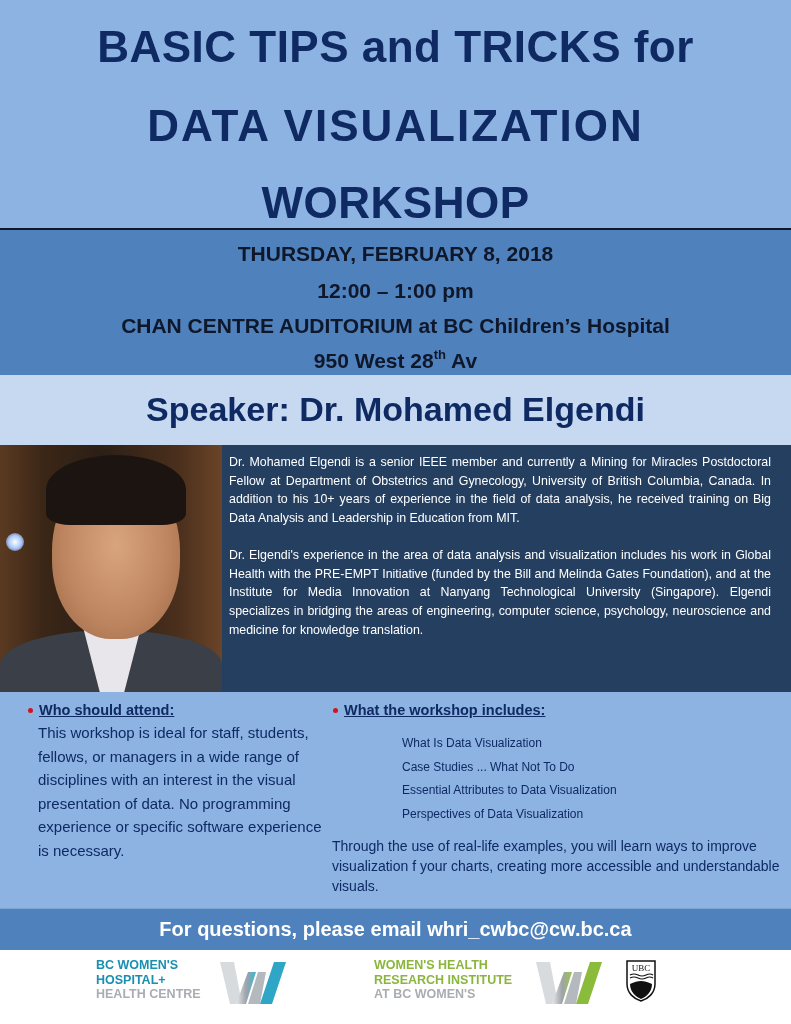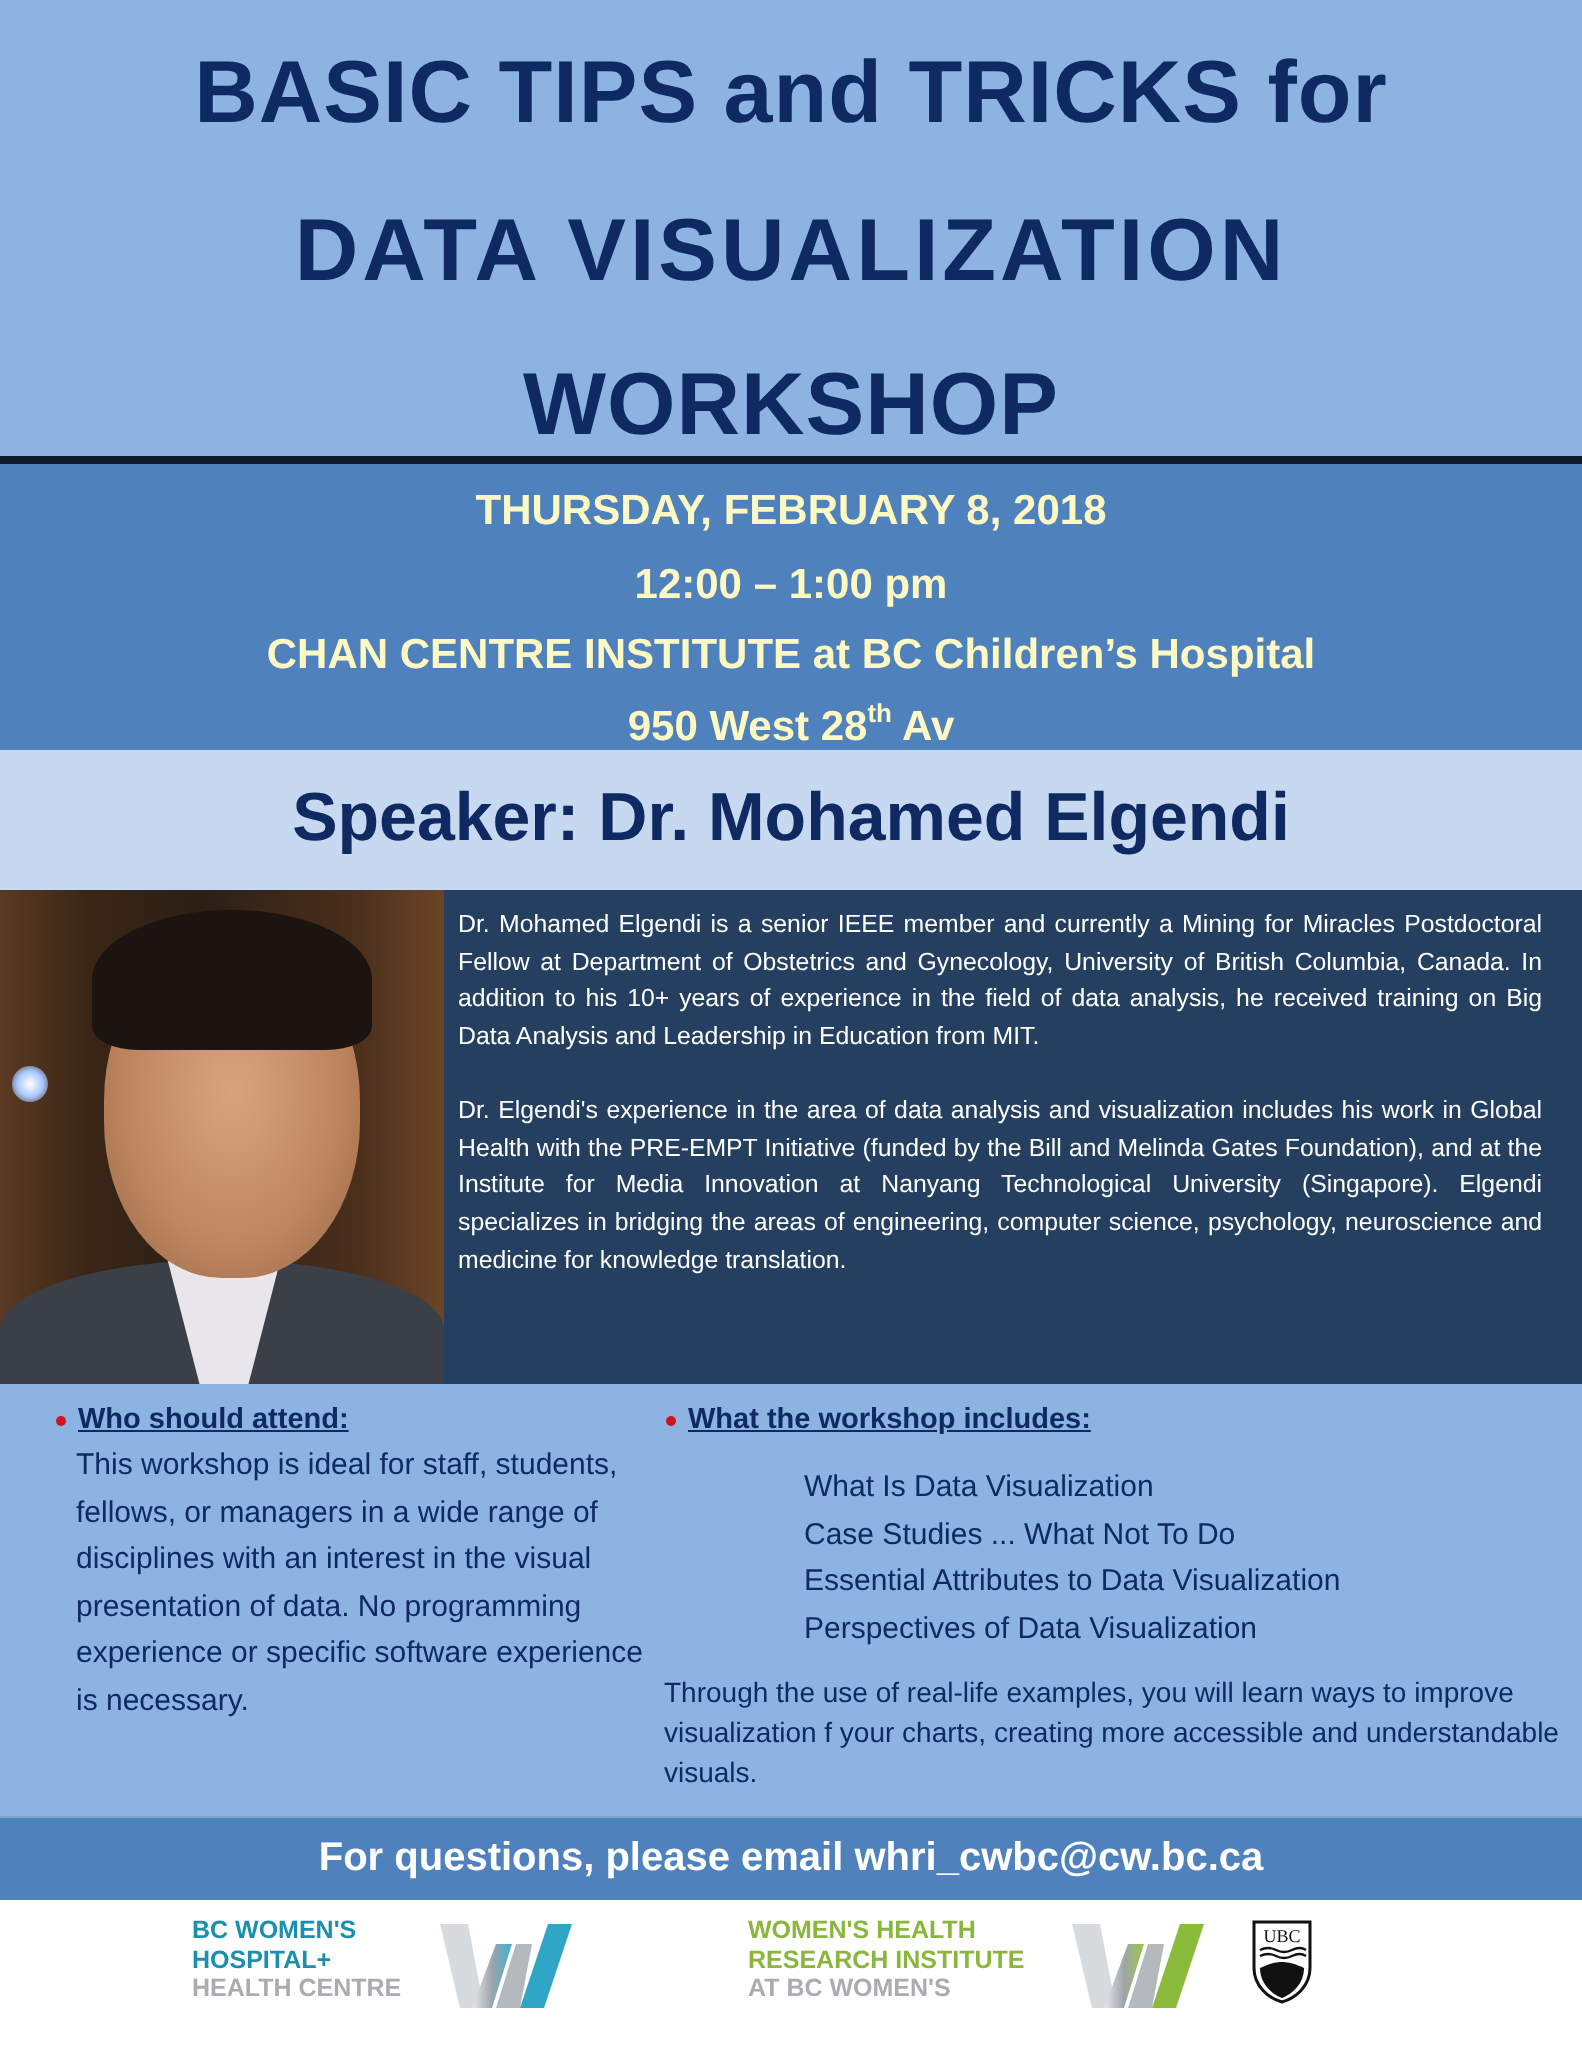--- a/index.html
+++ b/index.html
@@ -14,22 +14,22 @@
   .header .title-line {
     font-weight: bold; font-size: 44px; letter-spacing: 0.5px;
     position: absolute; left: 0; width: 100%;
   }
   .header .l1 { top: 22px; }
   .header .l2 { top: 101px; letter-spacing: 2px; }
   .header .l3 { top: 178px; }
 
   .event-band {
     position: absolute; left: 0; top: 228px; width: 791px; height: 147px;
-    background: #4f81bd; color: #fef9c3; text-align: center;
-    border-top: 4px solid #0f172a;
+    background: #4f81bd; color: #0f172a; text-align: center;
+    border-top: 2px solid #0f172a;
   }
   .event-band .ev { font-weight: bold; font-size: 21px; position: absolute; left: 0; width: 100%; }
   .event-band .e1 { top: 12px; }
   .event-band .e2 { top: 49px; }
   .event-band .e3 { top: 84px; }
   .event-band .e4 { top: 117px; }
   .event-band sup { font-size: 13px; vertical-align: 9px; }
 
   .speaker-band {
     position: absolute; left: 0; top: 375px; width: 791px; height: 70px;
@@ -73,21 +73,21 @@
   .lower {
     position: absolute; left: 0; top: 692px; width: 791px; height: 216px;
     background: #8db3e2; color: #0f2a63;
   }
   .col-left { position: absolute; left: 27px; top: 10px; width: 300px; }
   .col-right { position: absolute; left: 332px; top: 10px; width: 450px; }
   .bullet-head { display: flex; align-items: center; font-weight: bold; font-size: 14.5px; }
   .bullet-dot { width: 5px; height: 5px; border-radius: 50%; background: #d0141c; margin-right: 6px; margin-left: 1px; }
   .bullet-head .h { text-decoration: underline; }
   .attend-text { margin-left: 11px; margin-top: 3px; font-size: 15px; line-height: 23.6px; }
-  .includes-list { margin-left: 70px; margin-top: 14px; font-size: 15px; line-height: 23.6px; list-style: none; }
+  .includes-list { margin-left: 70px; margin-top: 14px; font-size: 12px; line-height: 23.6px; list-style: none; }
   .closing { margin-top: 10px; font-size: 14px; line-height: 20px; }
 
   .email-bar {
     position: absolute; left: 0; top: 908px; width: 791px; height: 58px;
     background: #4f81bd; color: #ffffff; text-align: center;
     border-top: 1px solid #7ea4d6;
   }
   .email-bar .em { font-weight: bold; font-size: 20px; position: absolute; top: 9px; left: 0; width: 100%; }
 
   .logo-strip { position: absolute; left: 0; top: 950px; width: 791px; height: 74px; background: #ffffff; }
@@ -107,21 +107,21 @@
 
 <div class="header">
   <div class="title-line l1">BASIC TIPS and TRICKS for</div>
   <div class="title-line l3">WORKSHOP</div>
   <div class="title-line l2">DATA VISUALIZATION</div>
 </div>
 
 <div class="event-band">
   <div class="ev e1">THURSDAY, FEBRUARY 8, 2018</div>
   <div class="ev e2">12:00 – 1:00 pm</div>
-  <div class="ev e3">CHAN CENTRE INSTITUTE  at BC Children’s Hospital</div>
+  <div class="ev e3">CHAN CENTRE AUDITORIUM  at BC Children’s Hospital</div>
   <div class="ev e4"><span>950 West 28</span><sup>th</sup><span> Av</span></div>
 </div>
 
 <div class="speaker-band">
   <div class="sp">Speaker:  Dr. Mohamed Elgendi</div>
 </div>
 
 <div class="bio-section">
   <div class="photo" title="Portrait of Dr. Mohamed Elgendi">
     <div class="light"></div>

